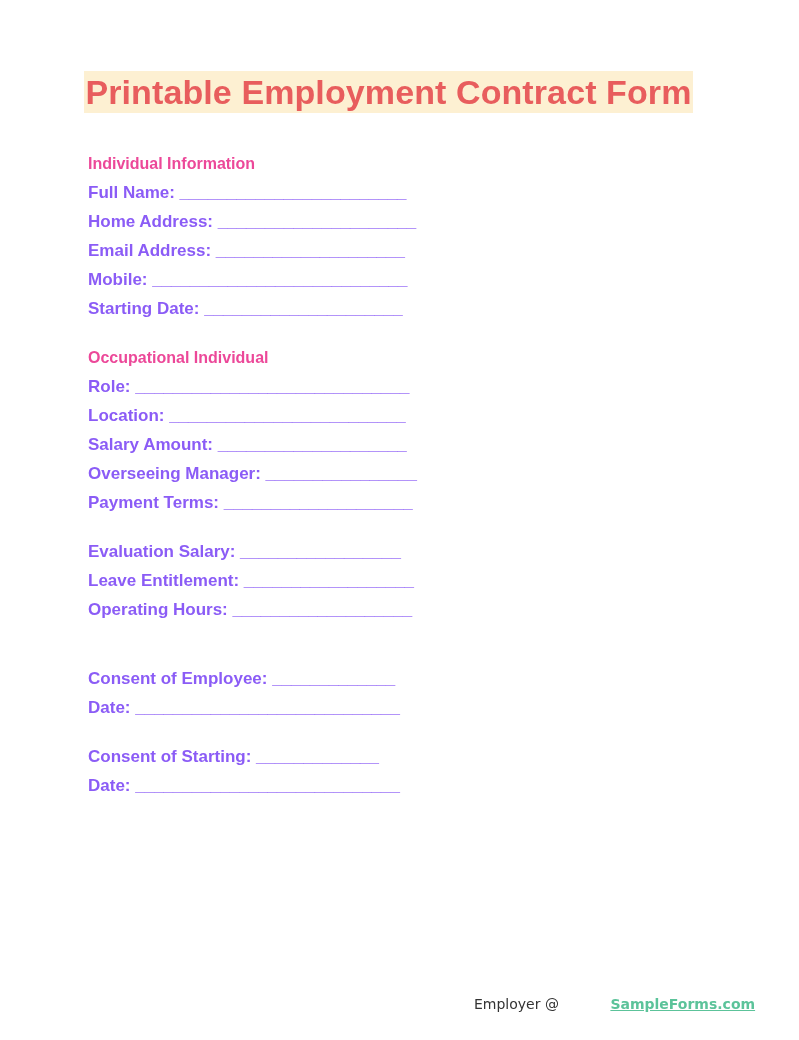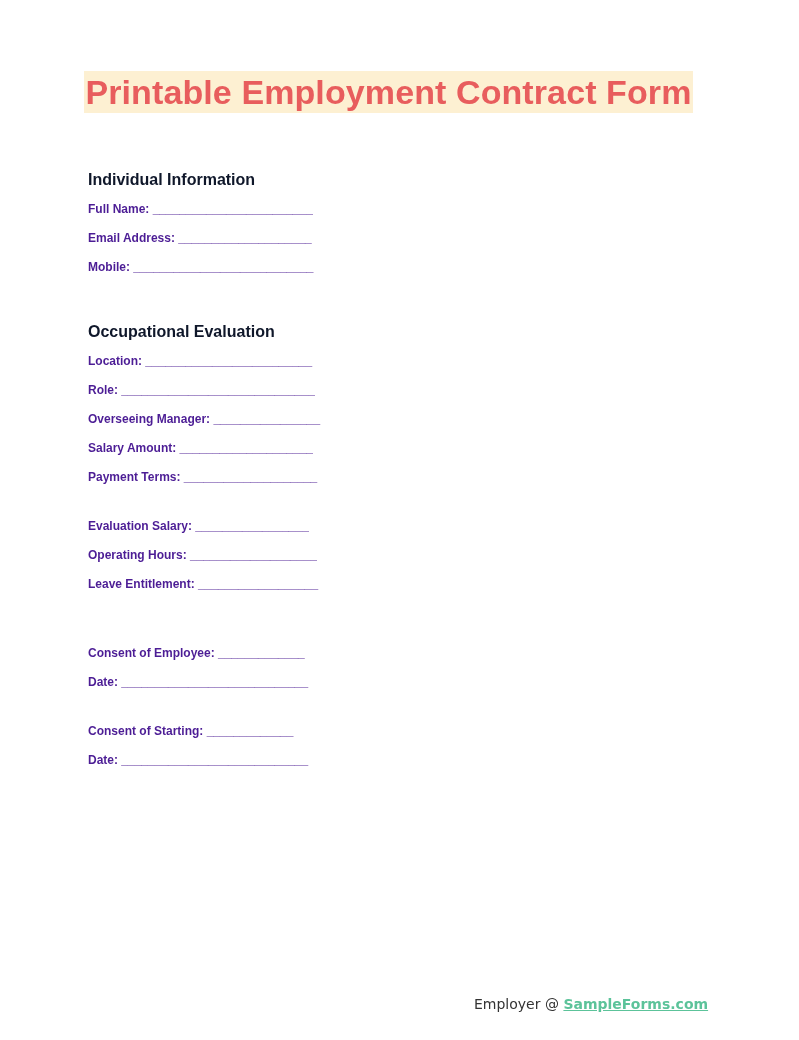--- a/index.html
+++ b/index.html
@@ -35,85 +35,88 @@
   .content {
     position: absolute;
     left: 88px;
     top: 152px;
     width: 640px;
   }
   .section {
     margin: 0;
   }
   .section-heading {
-    color: #0f172a;
+    color: #ec4899;
     font-weight: bold;
     font-size: 16px;
     line-height: 24px;
     height: 24px;
-    margin: 16px 0 5px 0;
+    margin: 0 0 5px 0;
   }
   .field {
     font-weight: bold;
-    font-size: 12px;
+    font-size: 17px;
     line-height: 24px;
     height: 24px;
     margin-bottom: 5px;
     white-space: pre;
-    color: #4c1d95;
+    color: #8b5cf6;
   }
   .gap { height: 20px; }
   .footer {
     position: absolute;
     top: 996px;
     left: 474px;
     font-family: "DejaVu Sans", sans-serif;
     font-size: 14px;
     color: #333333;
     white-space: nowrap;
   }
   .footer a {
     color: #5cc39a;
     font-weight: bold;
     text-decoration: underline;
+    margin-left: 47px;
   }
 </style>
 </head>
 <body>
 
 <div class="title-wrap">
   <span class="title">Printable Employment Contract Form</span>
 </div>
 
 <div class="content">
 
   <div class="section">
     <div class="section-heading">Individual Information</div>
     <div class="field">Full Name: ________________________</div>
+    <div class="field">Home Address: _____________________</div>
     <div class="field">Email Address: ____________________</div>
     <div class="field">Mobile: ___________________________</div>
+    <div class="field">Starting Date: _____________________</div>
   </div>
 
   <div class="gap"></div>
 
   <div class="section">
-    <div class="section-heading">Occupational Evaluation</div>
+    <div class="section-heading">Occupational Individual</div>
+    <div class="field">Role: _____________________________</div>
     <div class="field">Location: _________________________</div>
-    <div class="field">Role: _____________________________</div>
+    <div class="field">Salary Amount: ____________________</div>
     <div class="field">Overseeing Manager: ________________</div>
-    <div class="field">Salary Amount: ____________________</div>
     <div class="field">Payment Terms: ____________________</div>
   </div>
 
   <div class="gap"></div>
 
   <div class="section">
     <div class="field">Evaluation Salary: _________________</div>
+    <div class="field">Leave Entitlement: __________________</div>
     <div class="field">Operating Hours: ___________________</div>
-    <div class="field">Leave Entitlement: __________________</div>
   </div>
 
   <div class="gap"></div>
 
 
   <div class="gap"></div>
 
   <div class="section">
     <div class="field">Consent of Employee: _____________</div>
     <div class="field">Date: ____________________________</div>

